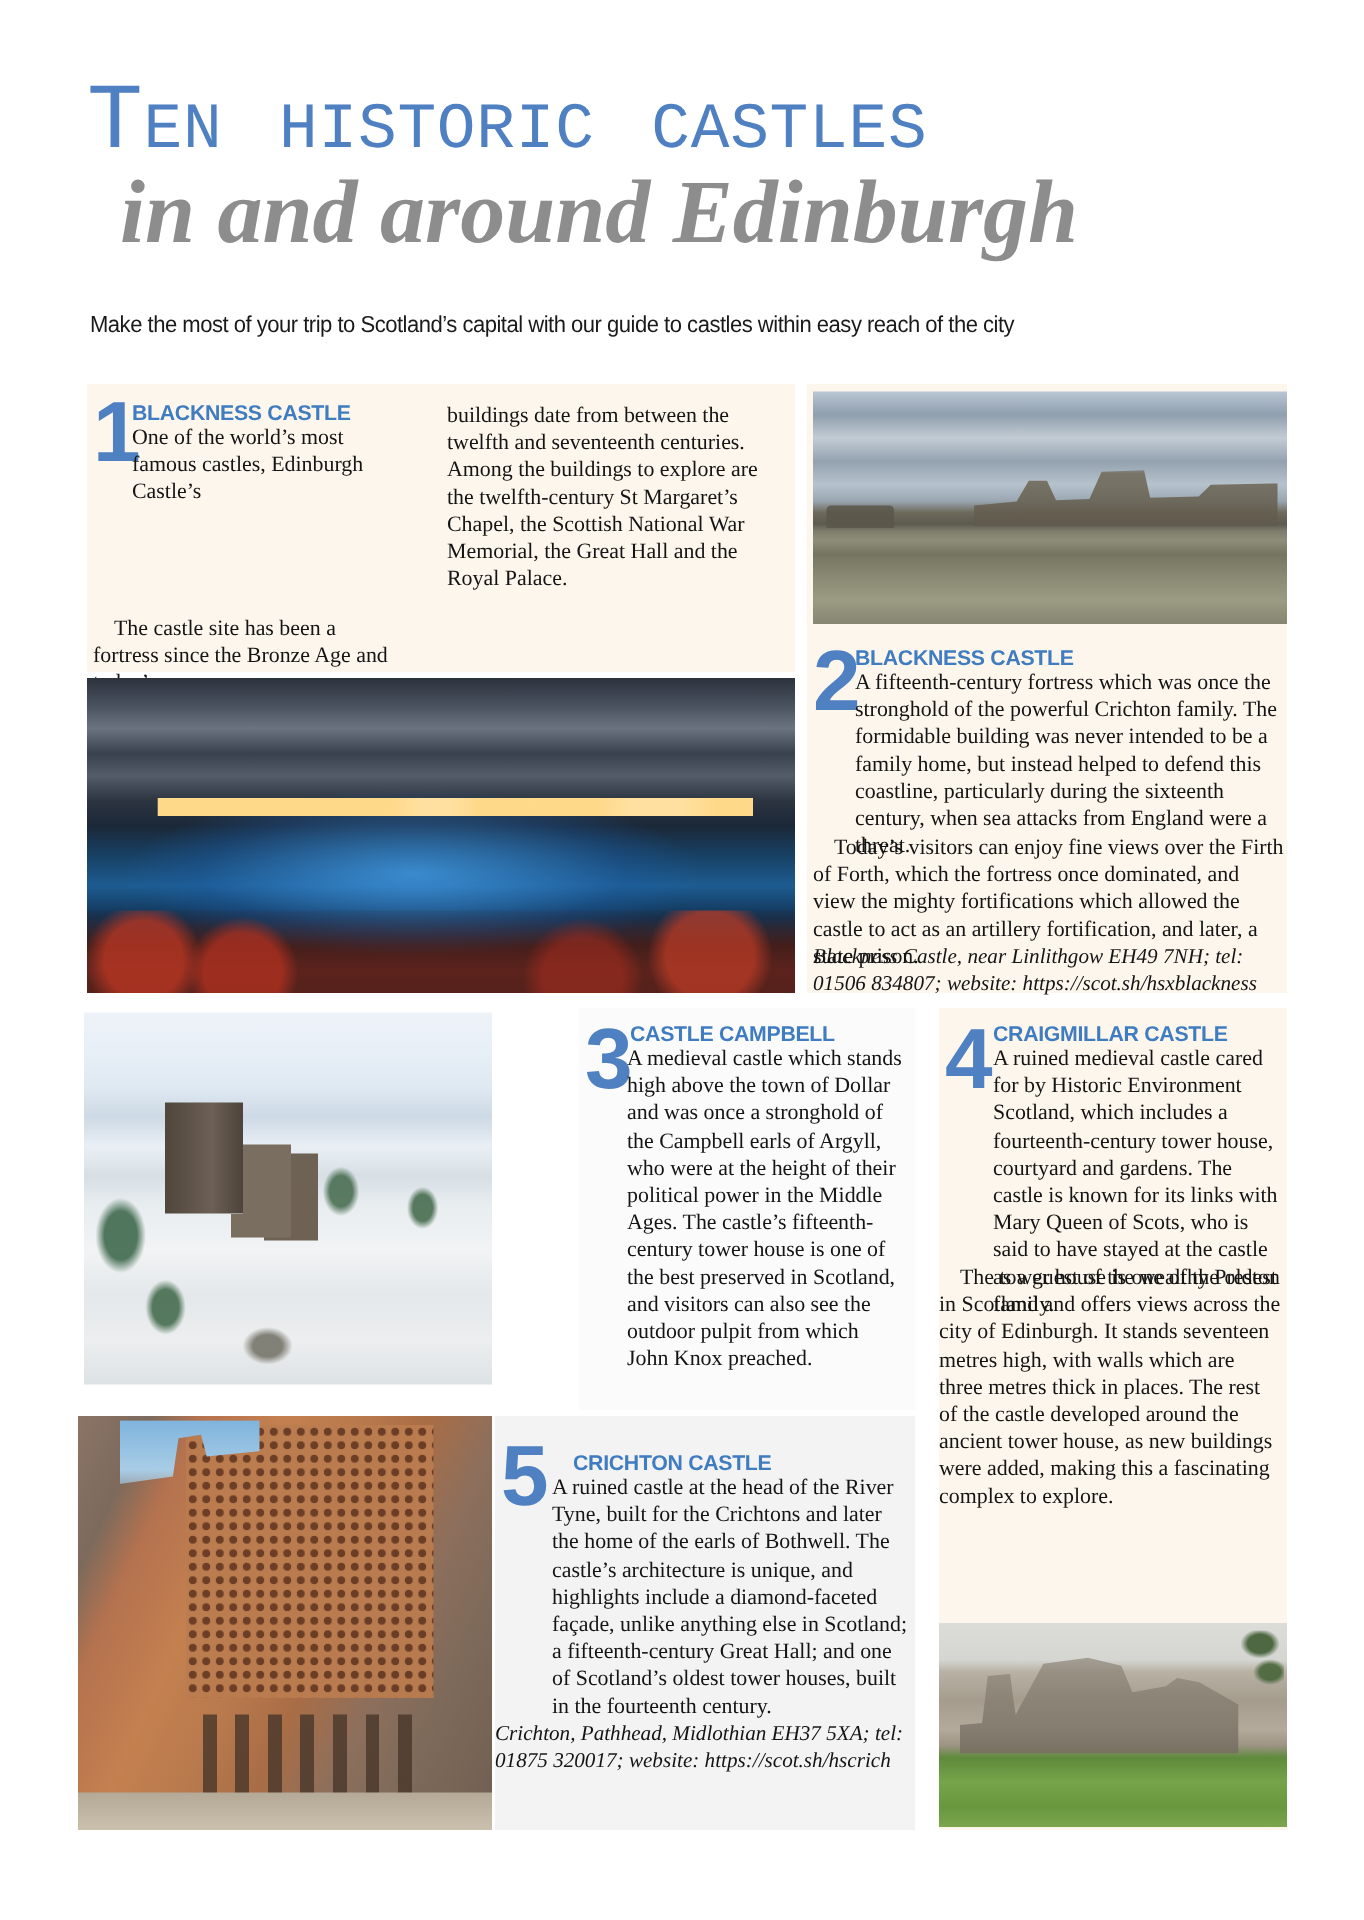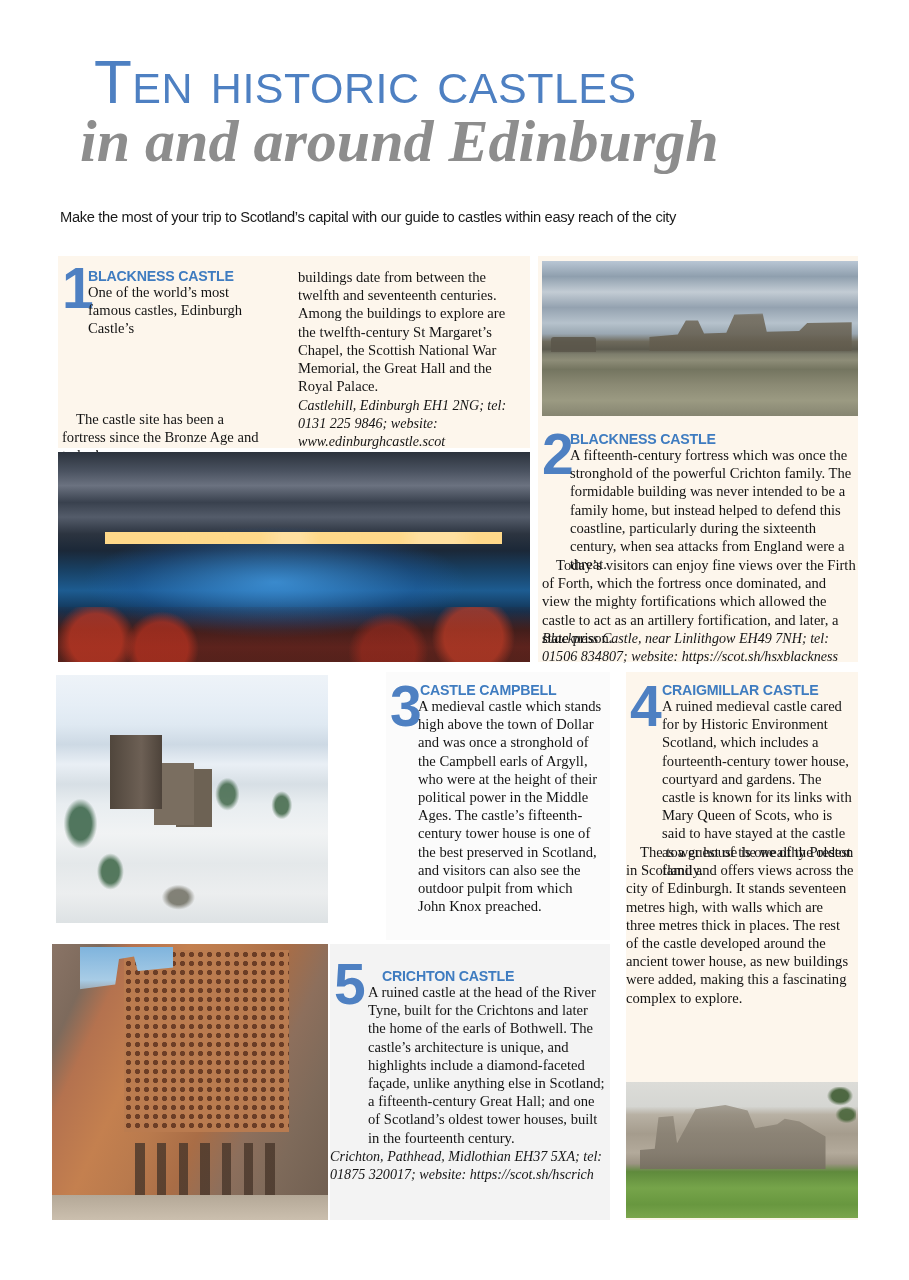--- a/index.html
+++ b/index.html
@@ -20,28 +20,27 @@
   }
 
   
   .masthead {
     position: absolute;
     left: 58px;
     top: 52px;
     width: 800px;
   }
   .title-main {
-    font-family: Liberation Sans, sans-serif;
+    font-family: Liberation Mono, monospace;
     color: #4e80c2;
     font-size: 62px;
     line-height: 0.98;
     font-variant: small-caps;
     letter-spacing: 0.5px;
     white-space: nowrap;
-    margin-left: 36px;
   }
   .title-sub {
     font-family: "Liberation Serif", serif;
     color: #8d8d8d;
     font-size: 60px;
     line-height: 1.0;
     font-style: italic;
     font-weight: bold;
     margin-top: -2px;
     margin-left: 22px;
@@ -266,21 +265,20 @@
 
   <div class="panel cream" style="left:58px; top:256px; width:472px; height:192px;"></div>
 
   <div class="numwrap" style="left:62px; top:266px;">1</div>
   <div class="kicker" style="left:88px; top:268px;">BLACKNESS CASTLE</div>
 
   <div class="col" style="left:88px; top:283px; width:182px;">One of the world’s most famous castles, Edinburgh Castle’s</div>
   <div class="col" style="left:62px; top:410px; width:208px; text-indent:14px;">The castle site has been a fortress since the Bronze Age and today’s</div>
 
   <div class="col" style="left:298px; top:268px; width:210px;">buildings date from between the twelfth and seventeenth centuries. Among the buildings to explore are the twelfth-century St Margaret’s Chapel, the Scottish National War Memorial, the Great Hall and the Royal Palace.</div>
-  <div class="col addr" style="left:298px; top:396px; width:212px;">Castlehill, Edinburgh EH1 2NG; tel: 0131 225 9846; website: www.edinburghcastle.scot</div>
 
   <div class="photo ph-edin" style="left:58px; top:452px; width:472px; height:210px;"></div>
 
   <div class="panel cream" style="left:538px; top:256px; width:320px; height:406px;"></div>
 
   <div class="photo ph-black" style="left:542px; top:261px; width:316px; height:155px;"></div>
 
   <div class="numwrap" style="left:542px; top:432px;">2</div>
   <div class="kicker" style="left:570px; top:431px;">BLACKNESS CASTLE</div>
 

